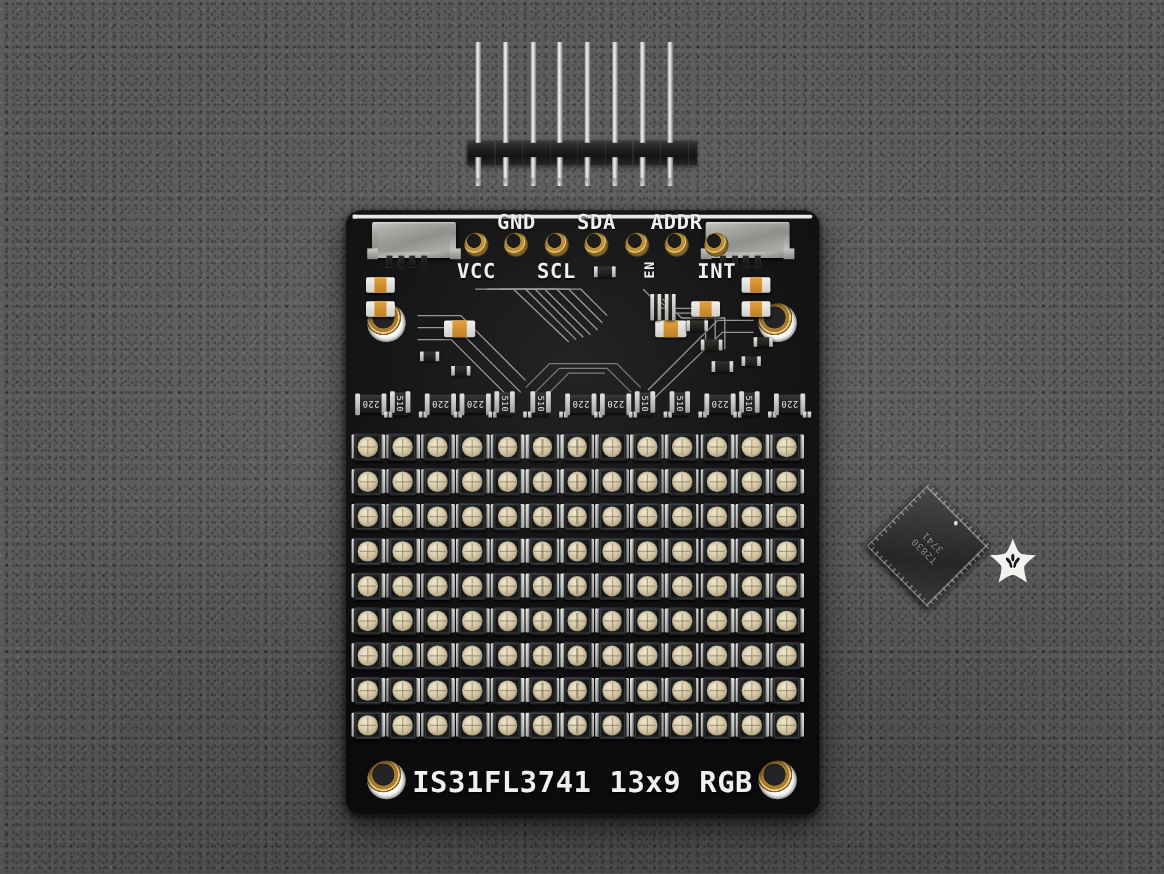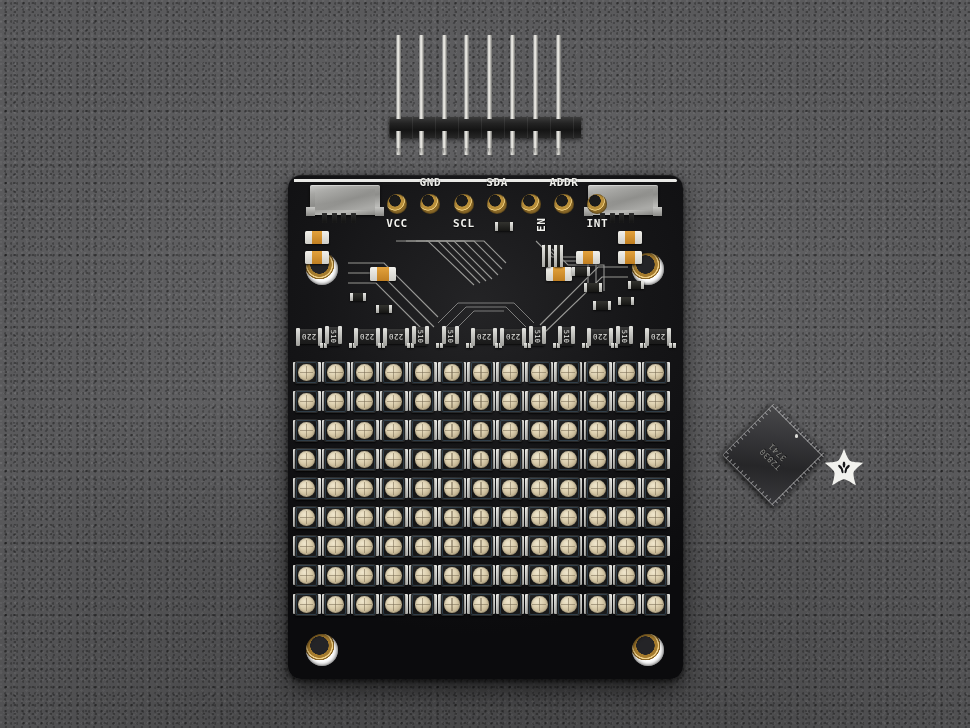--- a/index.html
+++ b/index.html
@@ -78,21 +78,21 @@
 
   
   #pin-row{position:absolute;left:0;top:0;width:395px;height:58px;}
   .padhole{
     position:absolute;width:20px;height:20px;border-radius:50%;
     background:radial-gradient(circle at 40% 34%, #1b1b1b 0 5.5px, #b98f3a 6px 8.6px,
                #e9c879 9px 9.6px, #8c6a28 10px);
     box-shadow:inset 0 0 2px rgba(0,0,0,.9);
   }
   .pinlabel{
-    position:absolute;font-size:11px;letter-spacing:.6px;
+    position:absolute;font-size:17px;letter-spacing:.6px;
     text-shadow:0 1px 1px rgba(0,0,0,.85);white-space:nowrap;
   }
   .pinlabel.vert{transform:rotate(-90deg);transform-origin:left top;}
 
   
   .jst{position:absolute;width:70px;height:40px;}
   .jst .shell{
     position:absolute;left:0;top:0;width:70px;height:30px;border-radius:2px;
     background:linear-gradient(170deg,#c9c9c7 0%,#a6a6a3 22%,#8e8e8b 50%,#bbbbb8 78%,#7e7e7b 100%);
     box-shadow:0 1px 3px rgba(0,0,0,.7), inset 0 1px 0 rgba(255,255,255,.4);
@@ -1160,14 +1160,17 @@
         <div class="lens"></div>
       </div>
       <div class="ledpad" style="left: 346.7px; top: 233px;"></div>
       <div class="ledpad" style="left: 370.7px; top: 233px;"></div>
       <div class="led" style="left: 349.2px; top: 232px;">
         <div class="rim"></div>
         <div class="lens"></div>
       </div>
     </div>
 
+  <div id="bottom-text">
+    <span class="silk">IS31FL3741 13x9 RGB</span>
+  </div>
 
 </div>
 
 </body></html>

